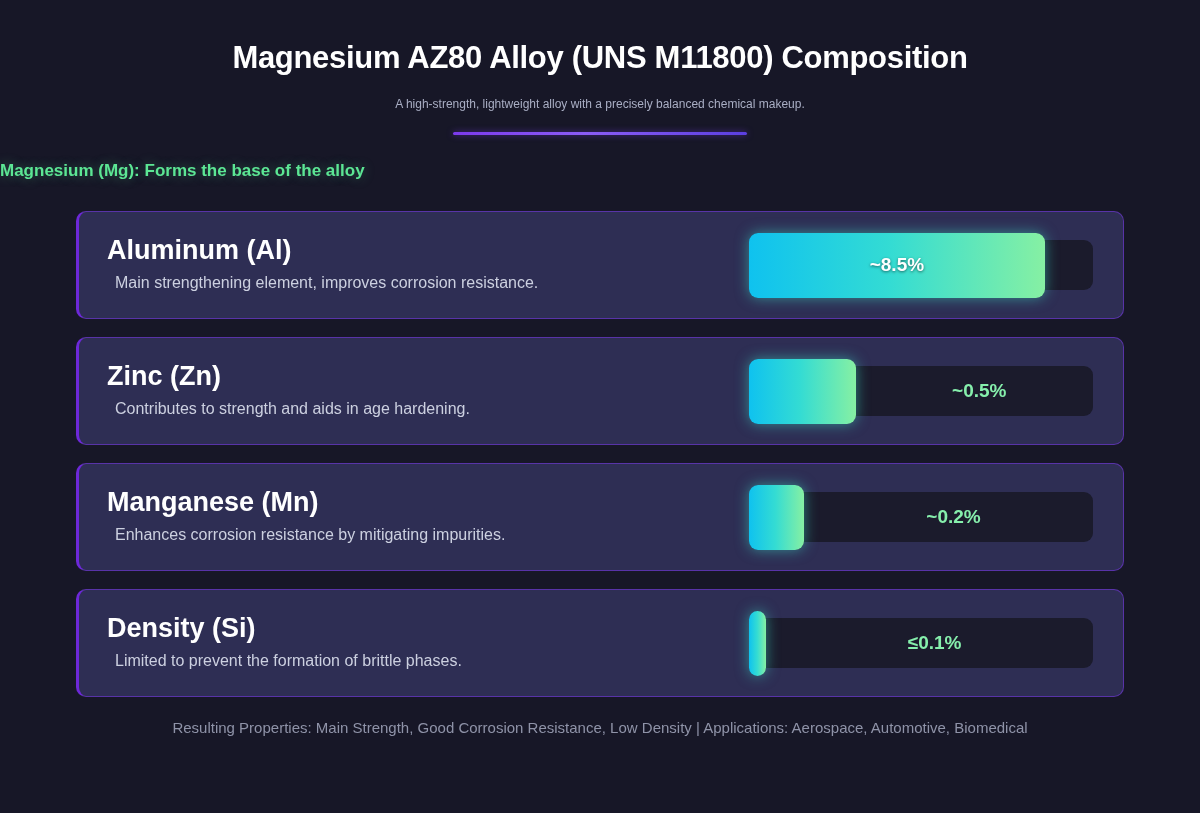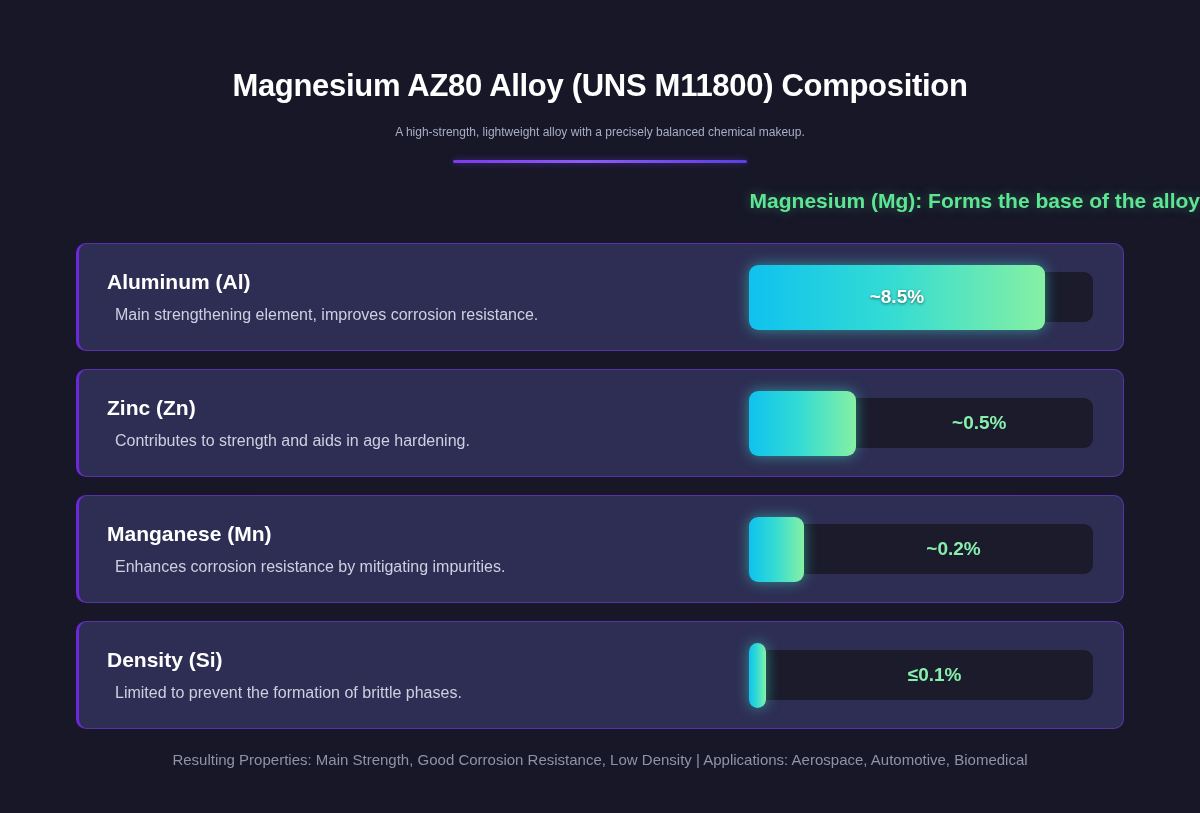--- a/index.html
+++ b/index.html
@@ -19,21 +19,21 @@
 
   .page {
     width: 1200px;
     height: 813px;
     position: relative;
     padding: 0;
   }
 
   
   .header {
-    padding-top: 66px;
+    padding-top: 38px;
     text-align: center;
   }
 
   .page-title {
     font-size: 31px;
     font-weight: bold;
     letter-spacing: -0.3px;
     color: #ffffff;
     line-height: 40px;
   }
@@ -50,22 +50,22 @@
     width: 294px;
     height: 3px;
     margin: 16px auto 0 auto;
     border-radius: 2px;
     background: linear-gradient(90deg, #7c3aed 0%, #8b5cf6 45%, #5b3fe0 100%);
     box-shadow: 0 0 6px rgba(124,58,237,0.55);
   }
 
   .base-note {
     margin-top: 26px;
-    text-align: right;
-    font-size: 21px;
+    text-align: left;
+    font-size: 17px;
     font-weight: bold;
     color: #5ce694;
     text-shadow: 0 0 12px rgba(92,230,148,0.35);
   }
 
   
   .cards {
     margin-top: 30px;
     padding: 0 76px;
     display: flex;
@@ -85,21 +85,21 @@
     padding: 0 30px 0 28px;
     overflow: hidden;
   }
 
   .card-info {
     flex: 1 1 auto;
     min-width: 0;
   }
 
   .card-name {
-    font-size: 21px;
+    font-size: 27px;
     font-weight: bold;
     color: #ffffff;
     line-height: 26px;
   }
 
   .card-desc {
     margin-top: 10px;
     font-size: 16px;
     font-weight: 400;
     color: #ccd0e0;

